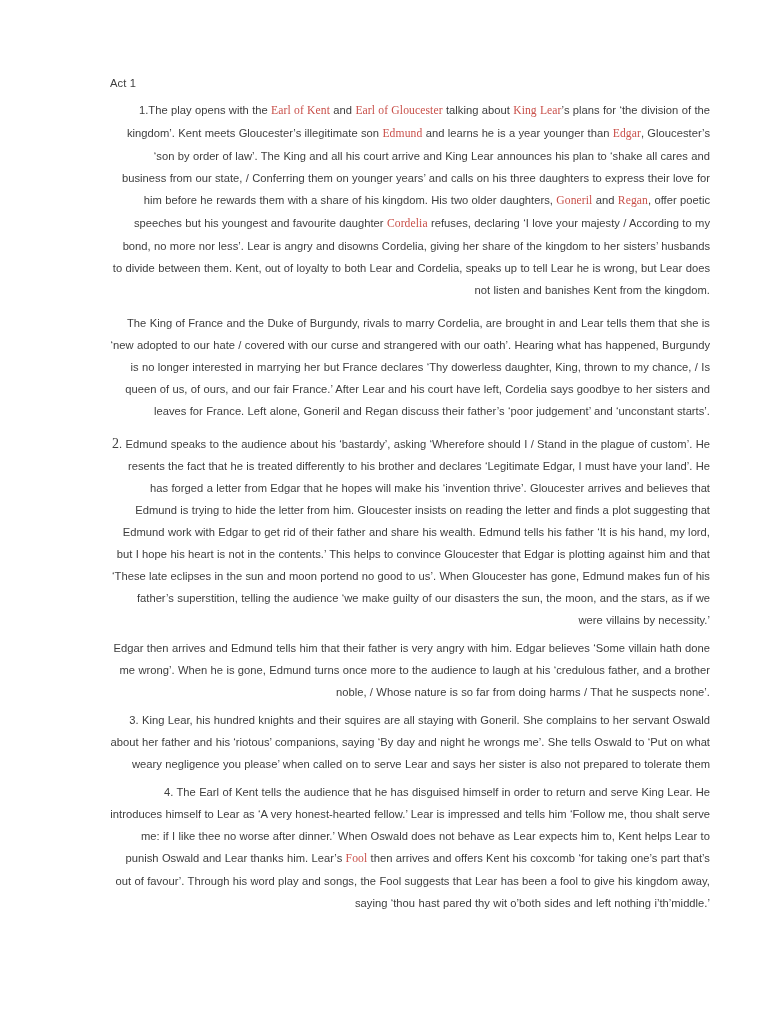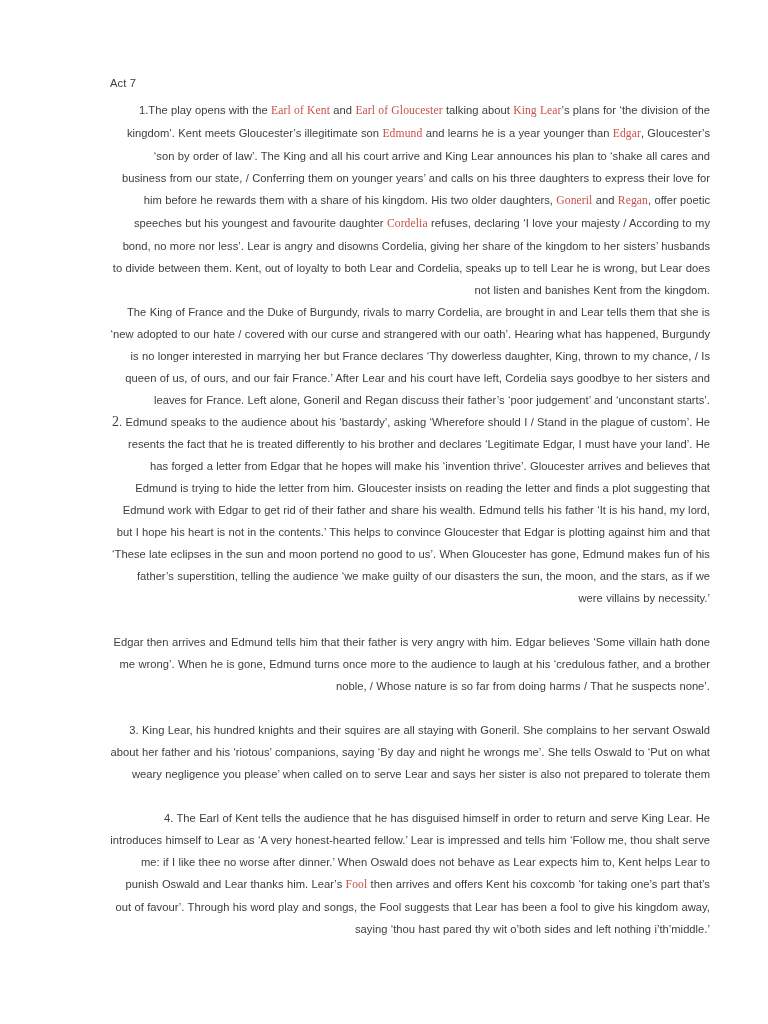--- a/index.html
+++ b/index.html
@@ -36,45 +36,45 @@
   .para {
     font-size: 11.2px;
     line-height: 22px;
     color: #3d3d3d;
     margin: 0;
     text-align: right;
     letter-spacing: 0.02px;
     word-spacing: 0.2px;
   }
   .para + .para {
-    margin-top: 0;
+    margin-top: 11px;
   }
   .para.gap-before {
-    margin-top: 22px;
+    margin-top: 6px;
   }
   
   .name {
     font-family: "Liberation Serif", "DejaVu Serif", serif;
     color: #c9504a;
     font-size: 11.6px;
     letter-spacing: 0.1px;
   }
   
   .sec-num-serif {
     font-family: "Liberation Serif", "DejaVu Serif", serif;
     font-size: 14px;
     color: #3d3d3d;
   }
 </style>
 </head>
 <body>
 
 <div id="doc-page">
   <div id="doc-body">
-    <div class="heading">Act 7</div>
+    <div class="heading">Act 1</div>
     <div id="sections-container">
         <p class="para"><span>1.The play opens with the </span><span class="name" style="color: rgb(201, 80, 74);">Earl of Kent</span><span> and </span><span class="name" style="color: rgb(201, 80, 74);">Earl of Gloucester</span><span> talking about </span><span class="name" style="color: rgb(201, 80, 74);">King Lear</span><span>’s plans for ‘the division of the kingdom’. Kent meets Gloucester’s illegitimate son </span><span class="name" style="color: rgb(201, 80, 74);">Edmund</span><span> and learns he is a year younger than </span><span class="name" style="color: rgb(201, 80, 74);">Edgar</span><span>, Gloucester’s ‘son by order of law’. The King and all his court arrive and King Lear announces his plan to ‘shake all cares and business from our state, / Conferring them on younger years’ and calls on his three daughters to express their love for him before he rewards them with a share of his kingdom. His two older daughters, </span><span class="name" style="color: rgb(201, 80, 74);">Goneril</span><span> and </span><span class="name" style="color: rgb(201, 80, 74);">Regan</span><span>, offer poetic speeches but his youngest and favourite daughter </span><span class="name" style="color: rgb(201, 80, 74);">Cordelia</span><span> refuses, declaring ‘I love your majesty / According to my bond, no more nor less’. Lear is angry and disowns Cordelia, giving her share of the kingdom to her sisters’ husbands to divide between them. Kent, out of loyalty to both Lear and Cordelia, speaks up to tell Lear he is wrong, but Lear does not listen and banishes Kent from the kingdom.</span></p>
         <p class="para"><span>The King of France and the Duke of Burgundy, rivals to marry Cordelia, are brought in and Lear tells them that she is ‘new adopted to our hate / covered with our curse and strangered with our oath’. Hearing what has happened, Burgundy is no longer interested in marrying her but France declares ‘Thy dowerless daughter, King, thrown to my chance, / Is queen of us, of ours, and our fair France.’ After Lear and his court have left, Cordelia says goodbye to her sisters and leaves for France. Left alone, Goneril and Regan discuss their father’s ‘poor judgement’ and ‘unconstant starts’.</span></p>
         <p class="para"><span class="sec-num-serif">2</span><span>. Edmund speaks to the audience about his ‘bastardy’, asking ‘Wherefore should I / Stand in the plague of custom’. He resents the fact that he is treated differently to his brother and declares ‘Legitimate Edgar, I must have your land’. He has forged a letter from Edgar that he hopes will make his ‘invention thrive’. Gloucester arrives and believes that Edmund is trying to hide the letter from him. Gloucester insists on reading the letter and finds a plot suggesting that Edmund work with Edgar to get rid of their father and share his wealth. Edmund tells his father ‘It is his hand, my lord, but I hope his heart is not in the contents.’ This helps to convince Gloucester that Edgar is plotting against him and that ‘These late eclipses in the sun and moon portend no good to us’. When Gloucester has gone, Edmund makes fun of his father’s superstition, telling the audience ‘we make guilty of our disasters the sun, the moon, and the stars, as if we were villains by necessity.’</span></p>
         <p class="para gap-before"><span>Edgar then arrives and Edmund tells him that their father is very angry with him. Edgar believes ‘Some villain hath done me wrong’. When he is gone, Edmund turns once more to the audience to laugh at his ‘credulous father, and a brother noble, / Whose nature is so far from doing harms / That he suspects none’.</span></p>
         <p class="para gap-before"><span>3. King Lear, his hundred knights and their squires are all staying with Goneril. She complains to her servant Oswald about her father and his ‘riotous’ companions, saying ‘By day and night he wrongs me’. She tells Oswald to ‘Put on what weary negligence you please’ when called on to serve Lear and says her sister is also not prepared to tolerate them</span></p>
         <p class="para gap-before"><span>4. The Earl of Kent tells the audience that he has disguised himself in order to return and serve King Lear. He introduces himself to Lear as ‘A very honest-hearted fellow.’ Lear is impressed and tells him ‘Follow me, thou shalt serve me: if I like thee no worse after dinner.’ When Oswald does not behave as Lear expects him to, Kent helps Lear to punish Oswald and Lear thanks him. Lear’s </span><span class="name" style="color: rgb(201, 80, 74);">Fool</span><span> then arrives and offers Kent his coxcomb ‘for taking one’s part that’s out of favour’. Through his word play and songs, the Fool suggests that Lear has been a fool to give his kingdom away, saying ‘thou hast pared thy wit o’both sides and left nothing i’th’middle.’</span></p>
       </div>
   </div>
 </div>

